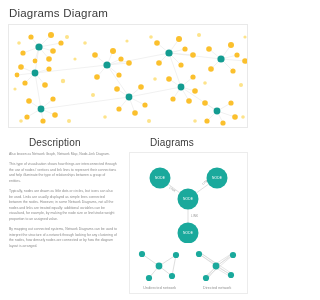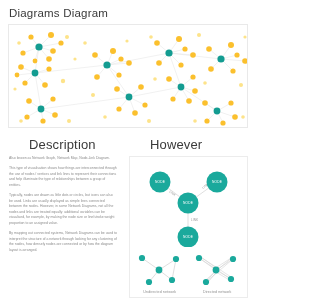--- a/index.html
+++ b/index.html
@@ -41,21 +41,21 @@
 
   .columns {
     display: flex;
     gap: 10px;
     margin-top: 9px;
   }
   .col { width: 50%; box-sizing: border-box; }
   .col-left { padding-right: 2px; }
 
   .section-title {
-    font-size: 13px;
+    font-size: 10px;
     font-weight: 400;
     color: #3a3a3a;
     letter-spacing: .15px;
     margin: 0 0 4px 1px;
     padding-left: 20px;
   }
   .body-text {
     font-size: 3.45px;
     line-height: 1.62;
     color: #8d8d8d;
@@ -209,21 +209,21 @@
 
     <div class="col col-left">
       <h2 class="section-title">Description</h2>
       <p class="body-text">Also known as Network Graph, Network Map, Node-Link Diagram.</p>
       <p class="body-text">This type of visualisation shows how things are interconnected through the use of nodes / vertices and link lines to represent their connections and help illuminate the type of relationships between a group of entities.</p>
       <p class="body-text">Typically, nodes are drawn as little dots or circles, but icons can also be used. Links are usually displayed as simple lines connected between the nodes. However, in some Network Diagrams, not all the nodes and links are treated equally: additional variables can be visualised, for example, by making the node size or line/stroke weight proportion to an assigned value.</p>
       <p class="body-text">By mapping out connected systems, Network Diagrams can be used to interpret the structure of a network through looking for any clustering of the nodes, how densely nodes are connected or by how the diagram layout is arranged.</p>
     </div>
 
     <div class="col col-right">
-      <h2 class="section-title">However</h2>
+      <h2 class="section-title">Diagrams</h2>
 
       <div class="anatomy-box">
         <svg width="111" height="86" viewBox="0 0 111 86">
           <g stroke="#c9c9c9" stroke-width="0.6">
             <line x1="27" y1="21" x2="55" y2="42"></line>
             <line x1="84" y1="21" x2="55" y2="42"></line>
             <line x1="55" y1="42" x2="55" y2="74"></line>
           </g>
           <text class="link-label" x="36" y="31" transform="rotate(37 36 31)">LINK</text>
           <text class="link-label" x="70" y="28" transform="rotate(-37 70 28)">LINK</text>

